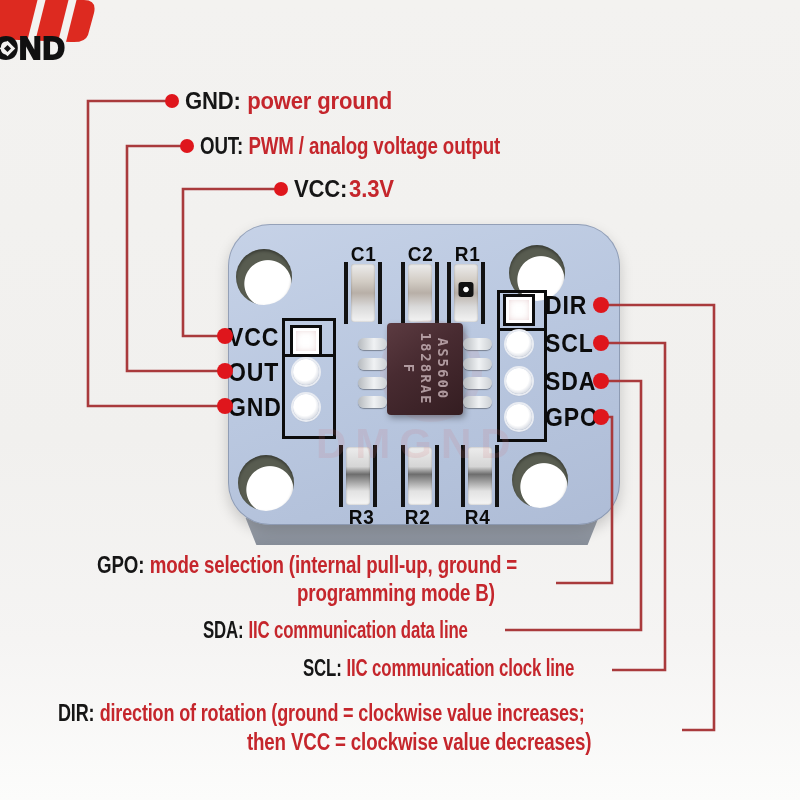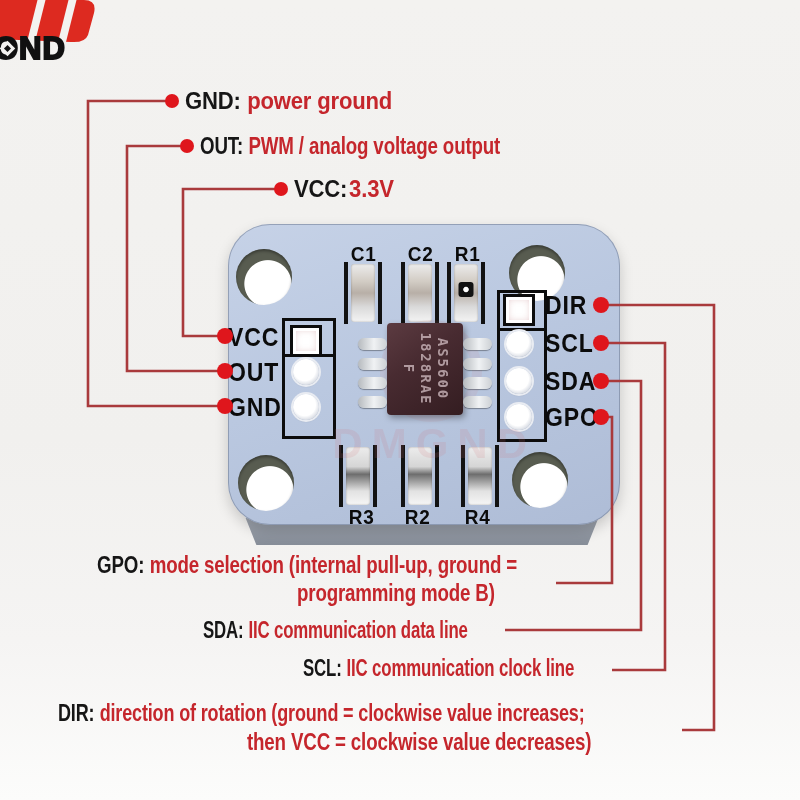--- a/index.html
+++ b/index.html
@@ -64,21 +64,21 @@
   .chip{position:absolute;left:159px;top:99px;width:76px;height:92px;border-radius:4px;
     background:linear-gradient(145deg,#5c3b41 0%,#482b31 40%,#341d21 100%);
     box-shadow:2px 3px 6px rgba(0,0,0,.35);z-index:3;}
   .chip-pin{position:absolute;width:29px;height:12px;border-radius:6px;
     background:linear-gradient(90deg,#b6babe,#f0f2f4 55%,#ccd0d4);
     box-shadow:0 1px 1px rgba(0,0,0,.35);}
   .chip-text{position:absolute;left:50%;top:50%;transform:translate(-50%,-50%) rotate(90deg);
     font-family:"DejaVu Sans Mono",monospace;font-size:14px;font-weight:700;line-height:17px;
     color:rgba(206,186,191,.78);letter-spacing:2px;text-align:center;white-space:nowrap;}
   .chip-text span{display:block;}
-  .watermark{position:absolute;left:88px;top:196px;width:220px;text-align:right;
+  .watermark{position:absolute;left:88px;top:196px;width:220px;text-align:left;
     font-size:42px;font-weight:700;letter-spacing:9px;color:rgba(205,115,120,.15);z-index:2;}
   .wm-ring{position:absolute;left:152px;top:96px;width:82px;height:82px;border-radius:50%;
     border:10px solid rgba(205,115,120,.10);z-index:2;}
 </style>
 </head>
 <body>
 
 <div id="stage">
 
   <div id="logo">

